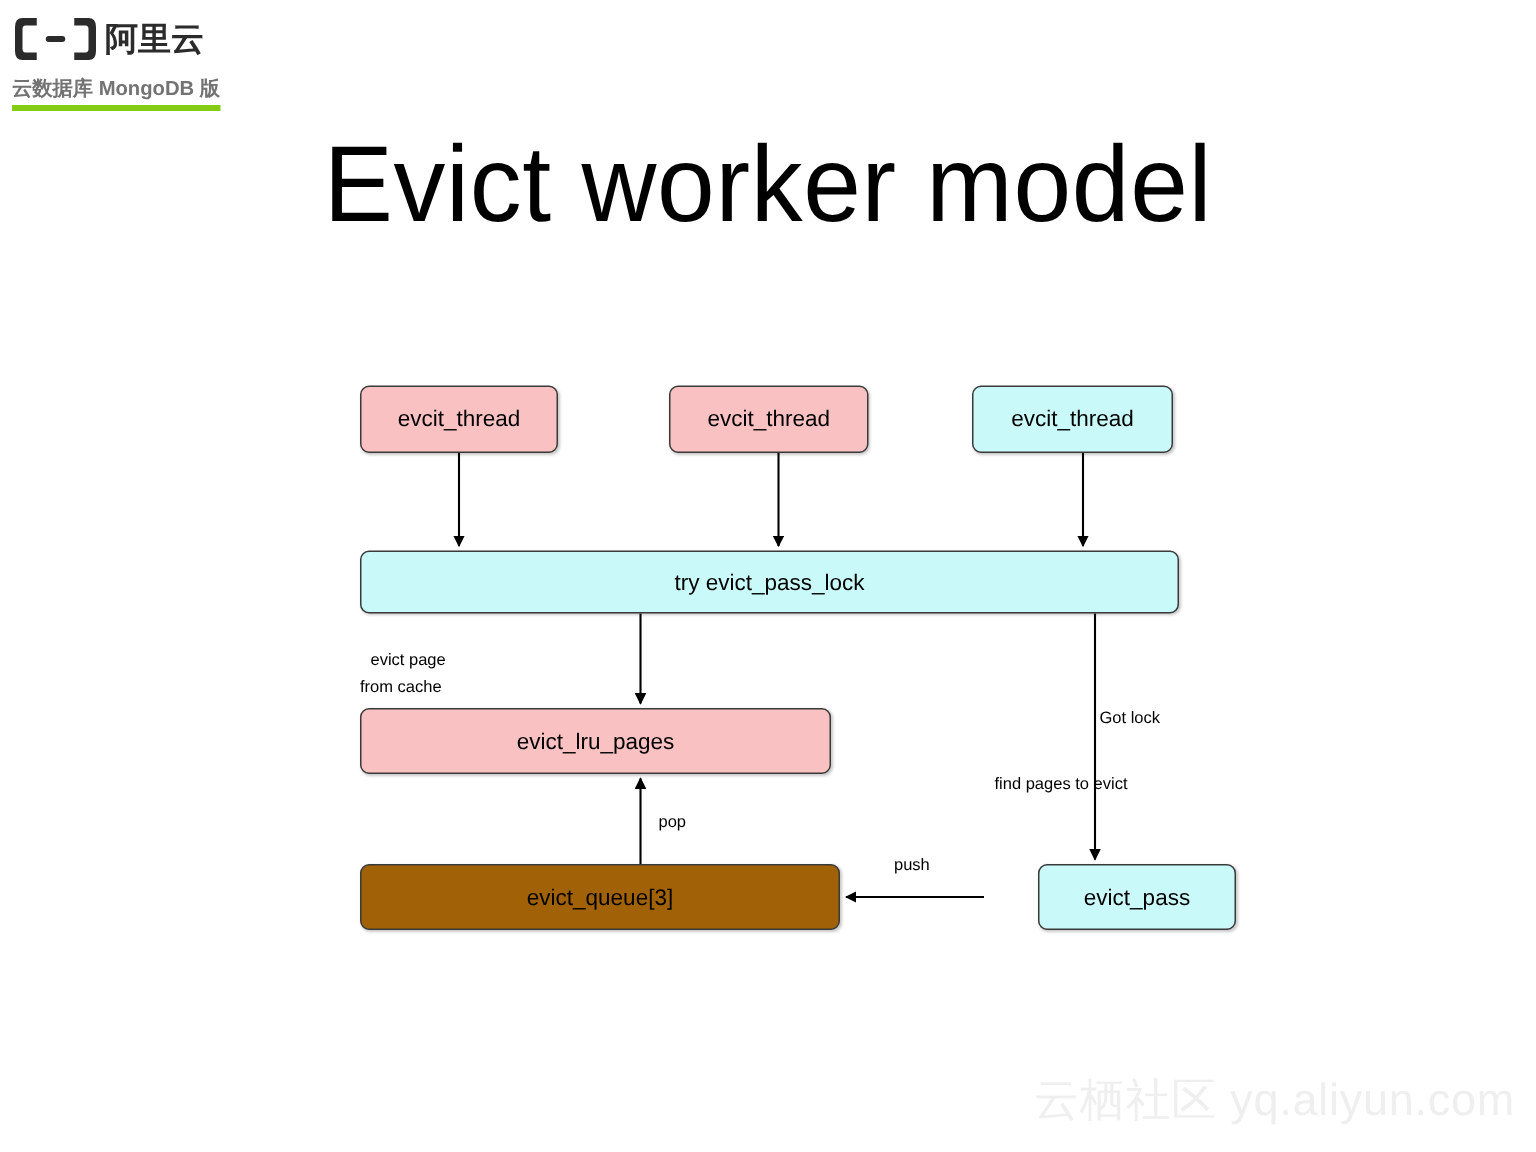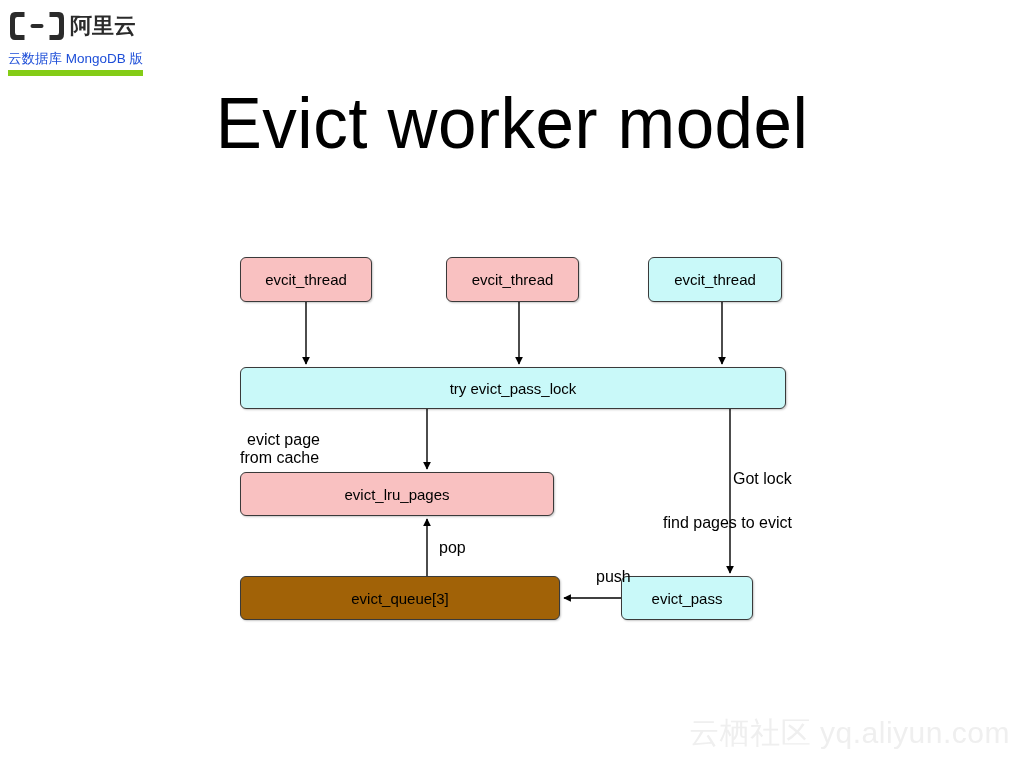--- a/index.html
+++ b/index.html
@@ -39,23 +39,23 @@
     font-size: 22px;
     font-weight: 700;
     color: #2b2b2b;
     letter-spacing: 0px;
     line-height: 34px;
     margin-left: 4px;
   }
   #brand-sub {
     margin-top: 4px;
     font-size: 13.5px;
-    font-weight: 400;
-    color: #1d4ed8;
-    border-bottom: 6px solid #84cc16;
+    font-weight: 700;
+    color: #737373;
+    border-bottom: 4px solid #84cc16;
     display: inline-block;
     padding-bottom: 2px;
     letter-spacing: 0px;
   }
 
   
   #page-title {
     position: absolute;
     left: 0;
     top: 82px;
@@ -99,21 +99,21 @@
     color: #000000;
     box-shadow: 1px 1px 2px rgba(0,0,0,0.22);
     z-index: 2;
   }
   .node.pink  { background: #f9c1c1; }
   .node.cyan  { background: #c9f9f9; }
   .node.purple{ background: #a16207; }
 
   .edge-label {
     position: absolute;
-    font-size: 16px;
+    font-size: 11px;
     color: #000000;
     white-space: pre;
     line-height: 18px;
     z-index: 3;
   }
 
   
   #watermark {
     position: absolute;
     right: 14px;
@@ -160,21 +160,21 @@
       <line x1="427" y1="576" x2="427" y2="519"></line>
     </g>
   </svg>
 
   <div class="node pink" style="left:240px; top:257px; width:132px; height:45px;">evcit_thread</div>
   <div class="node pink" style="left:446px; top:257px; width:133px; height:45px;">evcit_thread</div>
   <div class="node cyan" style="left:648px; top:257px; width:134px; height:45px;">evcit_thread</div>
   <div class="node pink" style="left:240px; top:472px; width:314px; height:44px;">evict_lru_pages</div>
   <div class="node cyan" style="left:240px; top:367px; width:546px; height:42px;">try evict_pass_lock</div>
   <div class="node purple" style="left:240px; top:576px; width:320px; height:44px;">evict_queue[3]</div>
-  <div class="node cyan" style="left:621px; top:576px; width:132px; height:44px;">evict_pass</div>
+  <div class="node cyan" style="left:692px; top:576px; width:132px; height:44px;">evict_pass</div>
 
   <div class="edge-label" style="left:247px; top:431px;">evict page</div>
   <div class="edge-label" style="left:240px; top:449px;">from cache</div>
   <div class="edge-label" style="left:733px; top:470px;">Got lock</div>
   <div class="edge-label" style="left:663px; top:514px;">find pages to evict</div>
   <div class="edge-label" style="left:439px; top:539px;">pop</div>
   <div class="edge-label" style="left:596px; top:568px;">push</div>
 </div>
 
 <div id="watermark">云栖社区 yq.aliyun.com</div>

